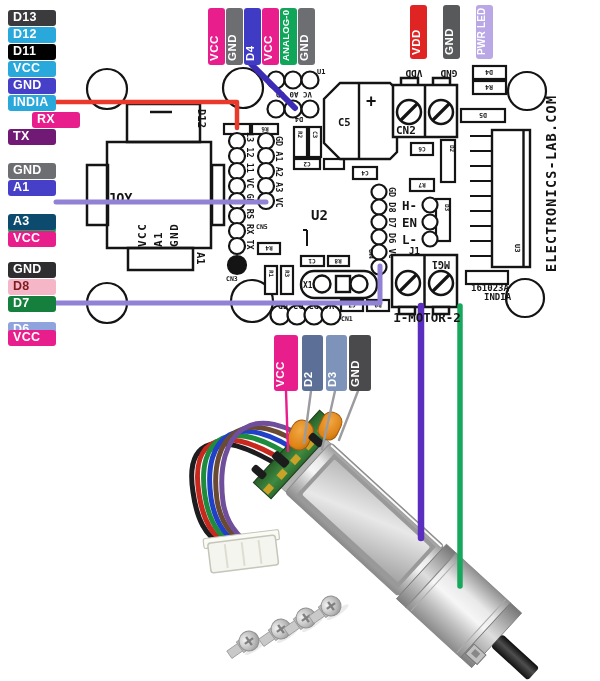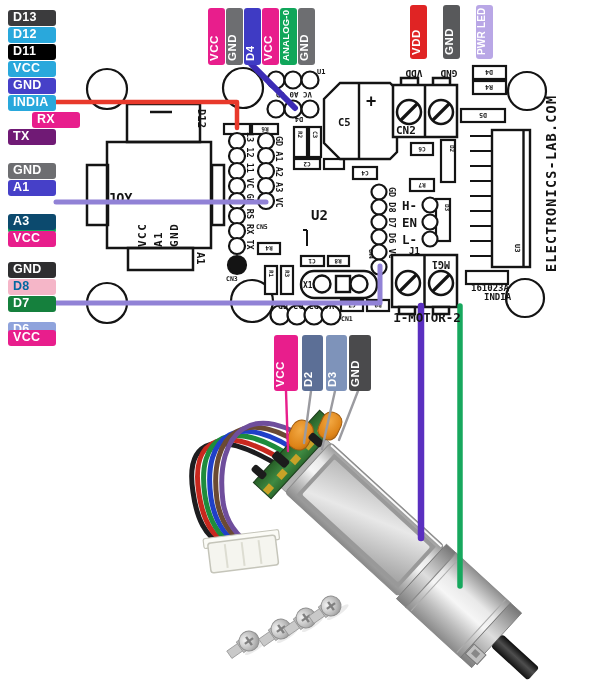--- a/index.html
+++ b/index.html
@@ -375,21 +375,21 @@
 <div class="lbl" style="left: 8px; top: 112px; background: rgb(232, 30, 140); margin-left: 24px;">RX</div>
 <div class="lbl" style="left: 8px; top: 129px; background: #701a75;">TX</div>
 
 <div class="lbl" style="left: 8px; top: 163px; background: rgb(109, 110, 113);">GND</div>
 <div class="lbl" style="left: 8px; top: 180px; background: rgb(70, 64, 200);">A1</div>
 <div class="lbl" style="left: 8px; top: 197px; background: rgb(16, 176, 90); margin-top: 20px;">A2</div>
 <div class="lbl" style="left: 8px; top: 214px; background: #0c4a6e;">A3</div>
 <div class="lbl" style="left: 8px; top: 231px; background: rgb(232, 30, 140);">VCC</div>
 
 <div class="lbl" style="left: 8px; top: 262px; background: rgb(46, 46, 48);">GND</div>
-<div class="lbl" style="left: 8px; top: 279px; background: rgb(245, 182, 200); color: #0369a1;">D8</div>
+<div class="lbl" style="left: 8px; top: 279px; background: rgb(245, 182, 200); color: #7f1d1d;">D8</div>
 <div class="lbl" style="left: 8px; top: 296px; background: #15803d;">D7</div>
 <div class="lbl" style="left: 8px; top: 313px; background: rgb(143, 163, 220); margin-top: 9px;">D6</div>
 <div class="lbl" style="left: 8px; top: 330px; background: rgb(232, 30, 140);">VCC</div>
 
 <div class="vlbl" style="left: 208px; top: 8px; background: rgb(232, 30, 140);">VCC</div>
 <div class="vlbl" style="left: 226px; top: 8px; background: rgb(109, 110, 113);">GND</div>
 <div class="vlbl" style="left: 244px; top: 8px; background: rgb(63, 59, 196);">D4</div>
 
 <div class="vlbl" style="left: 262px; top: 8px; background: rgb(232, 30, 140);">VCC</div>
 <div class="vlbl small" style="left: 280px; top: 8px; background: rgb(16, 166, 90);">ANALOG-0</div>

